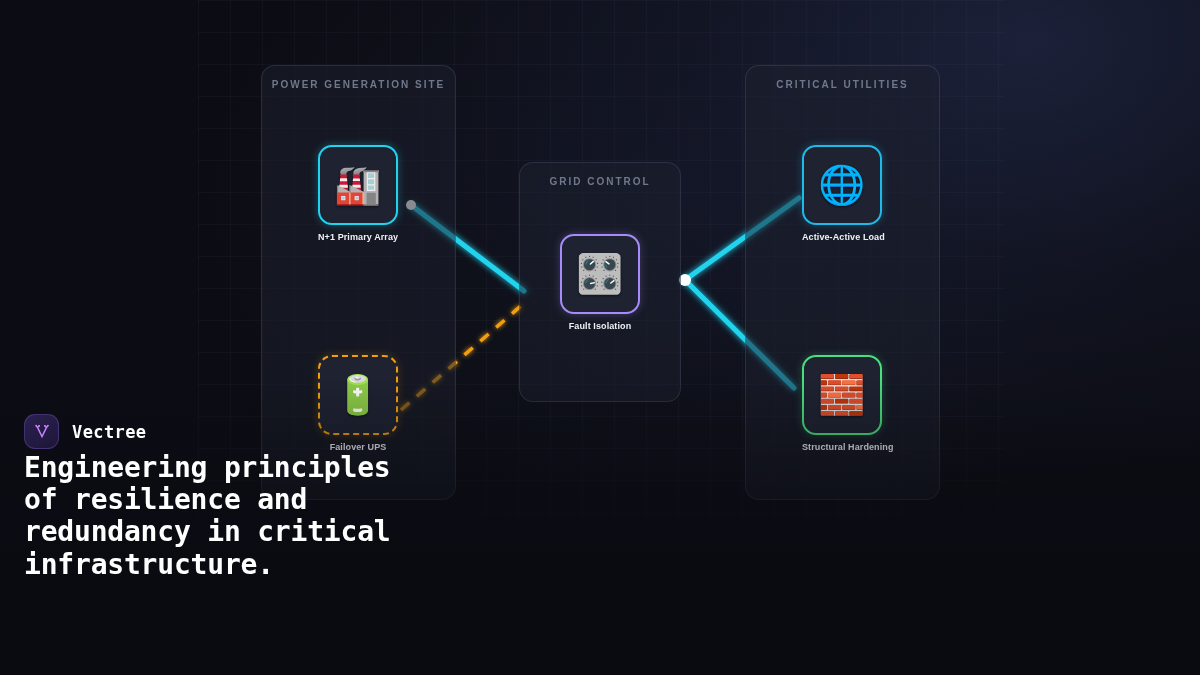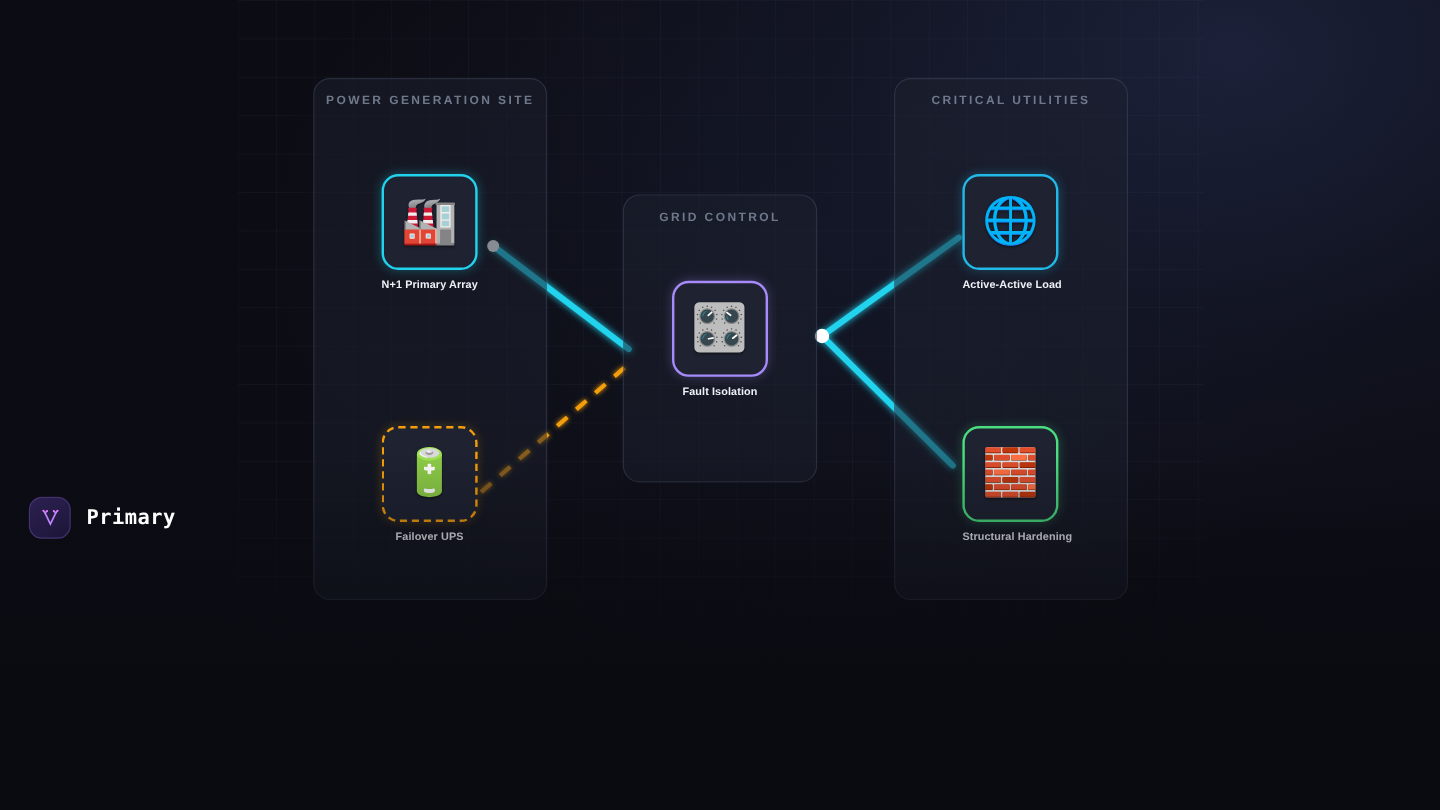--- a/index.html
+++ b/index.html
@@ -236,18 +236,19 @@
           <path d="M17.4 6.4 L15.7 4.9"></path>
         </g>
         <g fill="#e879f9">
           <circle cx="5.0" cy="4.3" r="1.05"></circle>
           <circle cx="8.6" cy="4.7" r="1.05"></circle>
           <circle cx="19.1" cy="4.3" r="1.05"></circle>
           <circle cx="15.4" cy="4.7" r="1.05"></circle>
         </g>
       </svg>
     </div>
-    <div class="brand-name">Primary</div>
-  </div>
-
+    <div class="brand-name">Vectree</div>
+  </div>
+
+  <div class="headline">Engineering principles of resilience and redundancy in critical infrastructure.</div>
 
 
 </div>
 
 </body></html>

